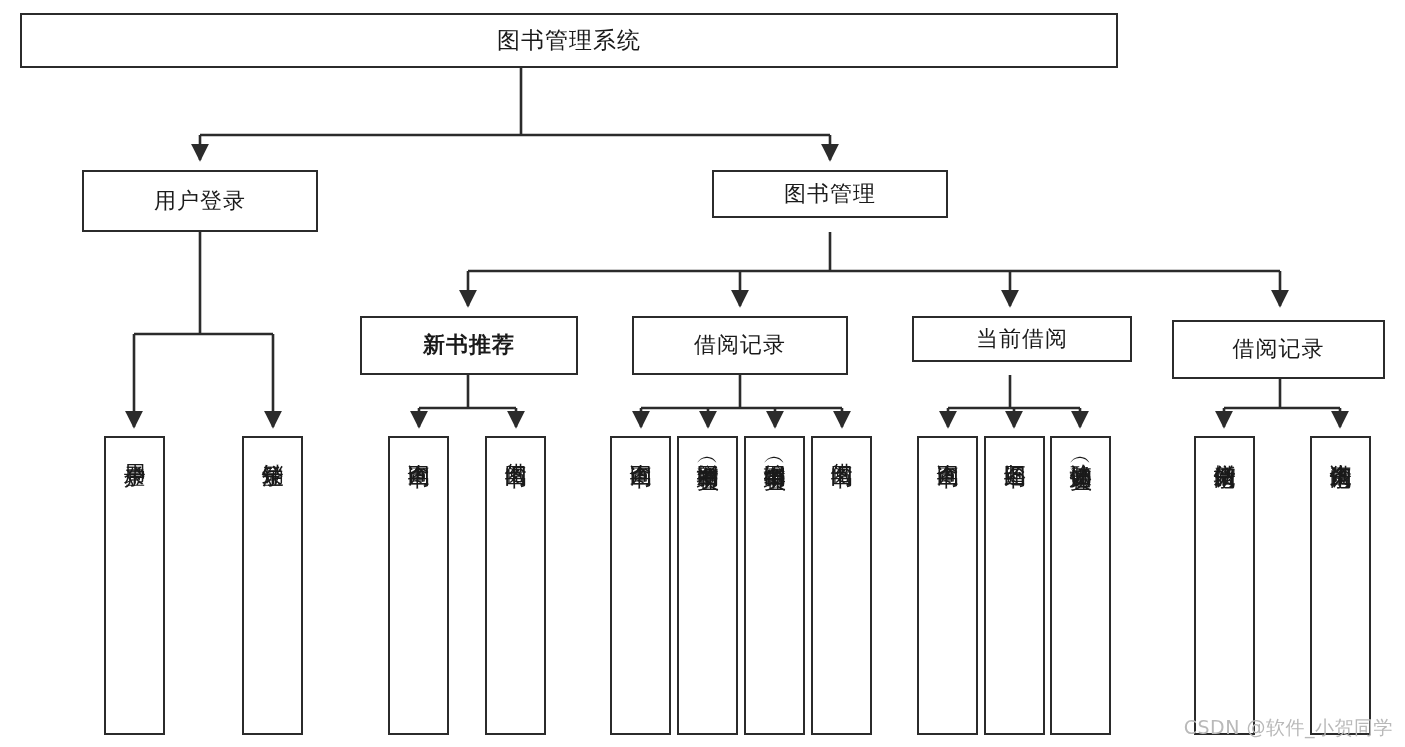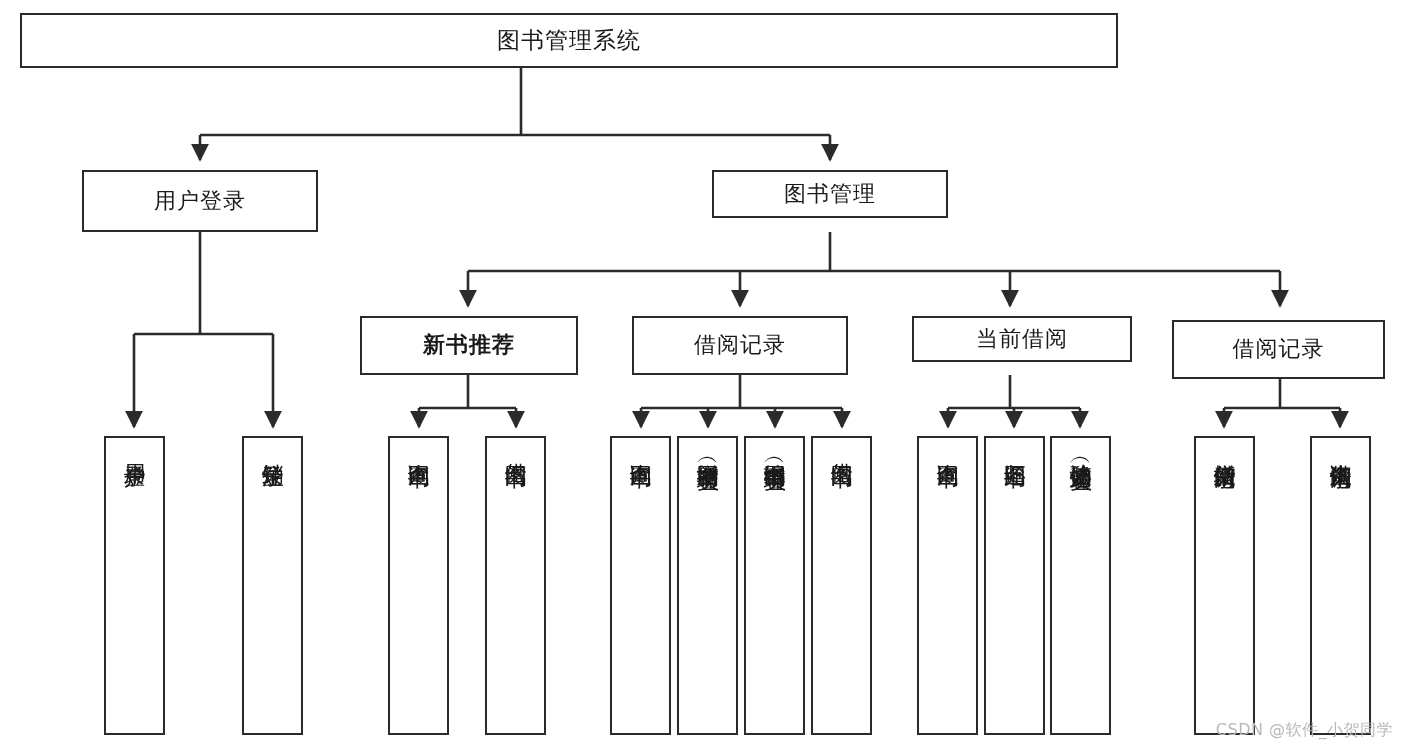--- a/index.html
+++ b/index.html
@@ -57,21 +57,21 @@
     display: block;
     text-align: left;
   }
   .node.root {
     font-size: 23px;
   }
   .watermark {
     position: absolute;
     right: 12px;
     bottom: 6px;
-    font-size: 16px;
+    font-size: 19px;
     color: #b9b9b9;
     letter-spacing: 0.5px;
     user-select: none;
     white-space: nowrap;
   }
 </style>
 </head>
 <body>
 
 <div id="canvas">

